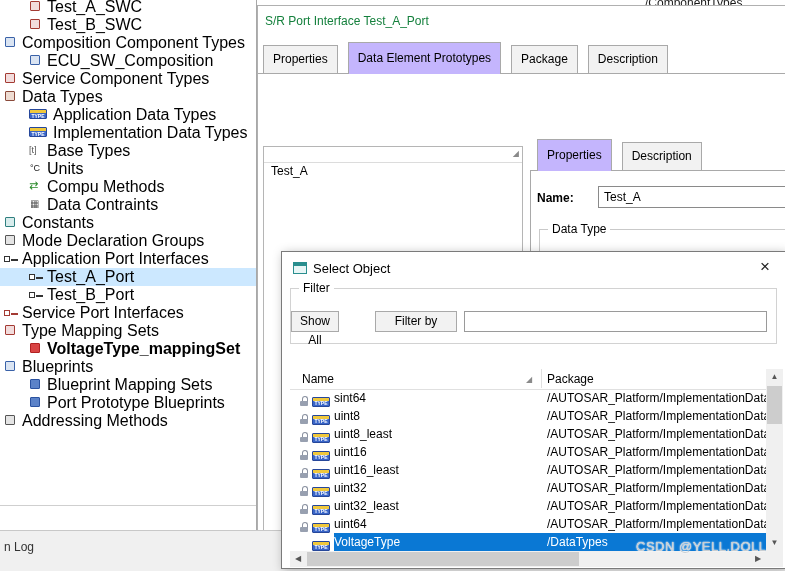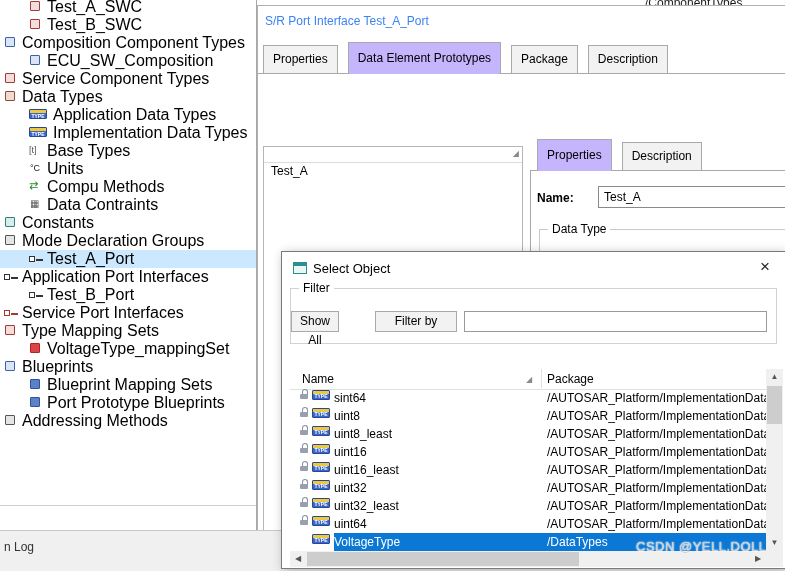--- a/index.html
+++ b/index.html
@@ -10,21 +10,21 @@
   .bg-path{position:absolute;left:645px;top:-4px;font-size:12px;color:#1a1a1a;z-index:0;white-space:nowrap}
 
   
   .sidebar{position:absolute;left:0;top:0;width:256px;height:571px;background:#fff;
            border-right:1px solid #a8a8a8;z-index:1;overflow:hidden}
   .tree{position:absolute;left:0;top:-2px;right:0}
   .trow{height:18px;display:flex;align-items:center;white-space:nowrap;cursor:default}
   .trow.i0{padding-left:4px}
   .trow.i1{padding-left:29px}
   .trow.sel{background:#cce8ff}
-  .trow.bold .tlabel{font-weight:normal}
+  .trow.bold .tlabel{font-weight:bold}
   .tico{flex:0 0 14px;height:12px;margin-right:4px;position:relative;display:inline-block}
   .tico.ic-type{flex-basis:20px}
   .tlabel{font-size:16px}
 
   .sq::before{content:"";position:absolute;left:1px;top:0;width:8px;height:8px;border:1.5px solid #888;background:#eee;border-radius:1px}
   .c-red::before{border-color:#a33a33;background:#f2dcdc}
   .c-blue::before{border-color:#3a62a8;background:#dae4f2}
   .c-maroon::before{border-color:#8a4a3a;background:#eedcd2}
   .c-dark::before{border-color:#555;background:#e4e4e4}
   .c-teal::before{border-color:#2f7f7f;background:#d8ecec}
@@ -47,21 +47,21 @@
   .side-tabs{position:absolute;left:3px;top:507px;display:flex;gap:2px}
   .stab{height:20px;line-height:20px;padding:0 10px;border:1px solid #b5b5b5;background:#f4f4f4;font-size:12px;cursor:default}
   .stab.active{background:#fff;border-color:#8d8d8d}
 
   .log-strip{position:absolute;left:0;top:530px;width:785px;height:41px;background:#f0f0f0;border-top:1px solid #c8c8c8;z-index:2}
   .log-label{position:absolute;left:4px;top:9px;font-size:12px;color:#333}
 
   
   .editor{position:absolute;left:257px;top:5px;width:528px;height:566px;background:#fff;
           border-left:1px solid #b0b0b0;border-top:1px solid #b0b0b0;z-index:1}
-  .editor-title{position:absolute;left:7px;top:8px;color:#3b82f6;font-size:12px;white-space:nowrap}
+  .editor-title{position:absolute;left:7px;top:8px;color:#15803d;font-size:12px;white-space:nowrap}
   .etabs{position:absolute;left:5px;top:44px;height:23px;display:flex;align-items:flex-end;z-index:3}
   .etab{position:relative;height:19px;line-height:19px;padding:4px 9px;border:1px solid #a9a9a9;border-bottom:none;
         background:#f2f2f2;margin-right:10px;font-size:12px;white-space:nowrap;cursor:default}
   .etab.active{height:23px;line-height:23px;margin-bottom:-1px;background:#c4b5fd;z-index:4}
   .econtent{position:absolute;left:0;top:67px;right:0;bottom:0;border-top:1px solid #a9a9a9;background:#fff}
 
   .plist{position:absolute;left:5px;top:72px;width:258px;height:482px;border:1px solid #b5b5b5;background:#fff}
   .plist-header{height:15px;border-bottom:1px solid #dcdcdc;position:relative}
   .sortmark{font-size:8px;color:#8a8a8a}
   .plist-header .sortmark{position:absolute;right:3px;top:2px}
@@ -94,21 +94,21 @@
   .filter-input{position:absolute;left:173px;top:22px;width:303px;height:21px;border:1px solid #9a9a9a;
                 box-sizing:border-box;font:12px "Liberation Sans",sans-serif;padding:0 4px}
 
   .otable{position:absolute;left:8px;top:117px;width:476px;height:182px;overflow:hidden}
   .ohead{position:absolute;left:0;top:0;width:476px;height:20px;border-bottom:1px solid #e0e0e0;background:#fff}
   .ohead .h-name{position:absolute;left:12px;top:3px}
   .ohead .h-pkg{position:absolute;left:257px;top:3px}
   .ohead .colline{position:absolute;left:251px;top:0;height:19px;border-left:1px solid #e0e0e0}
   .ohead .sortmark{position:absolute;left:236px;top:6px}
   .orows{position:absolute;left:0;top:20px;width:476px}
-  .orow{height:18px;display:flex;align-items:flex-start}
+  .orow{height:18px;display:flex;align-items:flex-end}
   .oicons{flex:0 0 44px;padding-left:10px;box-sizing:border-box;display:flex;gap:3px;align-items:center}
   .rowmain{flex:1;display:flex;height:18px;align-items:center;min-width:0}
   .c-name{width:213px;box-sizing:border-box;white-space:nowrap;overflow:hidden}
   .c-pkg{flex:1;white-space:nowrap;overflow:hidden}
   .orow.selected .rowmain{background:#0a78d4;color:#fff}
 
   .typetag{display:inline-block;width:18px;height:10px;position:relative;
       background:linear-gradient(180deg,#f0c83c 0 3px,#3a66c8 3px);border:1px solid #26479a;box-sizing:border-box;border-radius:1px}
   .typetag::after{content:"TYPE";position:absolute;left:0;right:0;top:2px;font-size:5px;line-height:7px;color:#fff;text-align:center;font-weight:bold}
 
@@ -190,27 +190,27 @@
           <span class="tlabel">Data Contraints</span>
         </div>
       <div class="trow i0">
           <span class="tico sq c-teal"></span>
           <span class="tlabel">Constants</span>
         </div>
       <div class="trow i0">
           <span class="tico sq c-dark"></span>
           <span class="tlabel">Mode Declaration Groups</span>
         </div>
+      <div class="trow i0">
+          <span class="tico ic-port"></span>
+          <span class="tlabel">Application Port Interfaces</span>
+        </div>
       <div class="trow i1 sel">
           <span class="tico ic-port"></span>
           <span class="tlabel">Test_A_Port</span>
-        </div>
-      <div class="trow i0">
-          <span class="tico ic-port"></span>
-          <span class="tlabel">Application Port Interfaces</span>
         </div>
       <div class="trow i1">
           <span class="tico ic-port"></span>
           <span class="tlabel">Test_B_Port</span>
         </div>
       <div class="trow i0">
           <span class="tico ic-port red"></span>
           <span class="tlabel">Service Port Interfaces</span>
         </div>
       <div class="trow i0">

